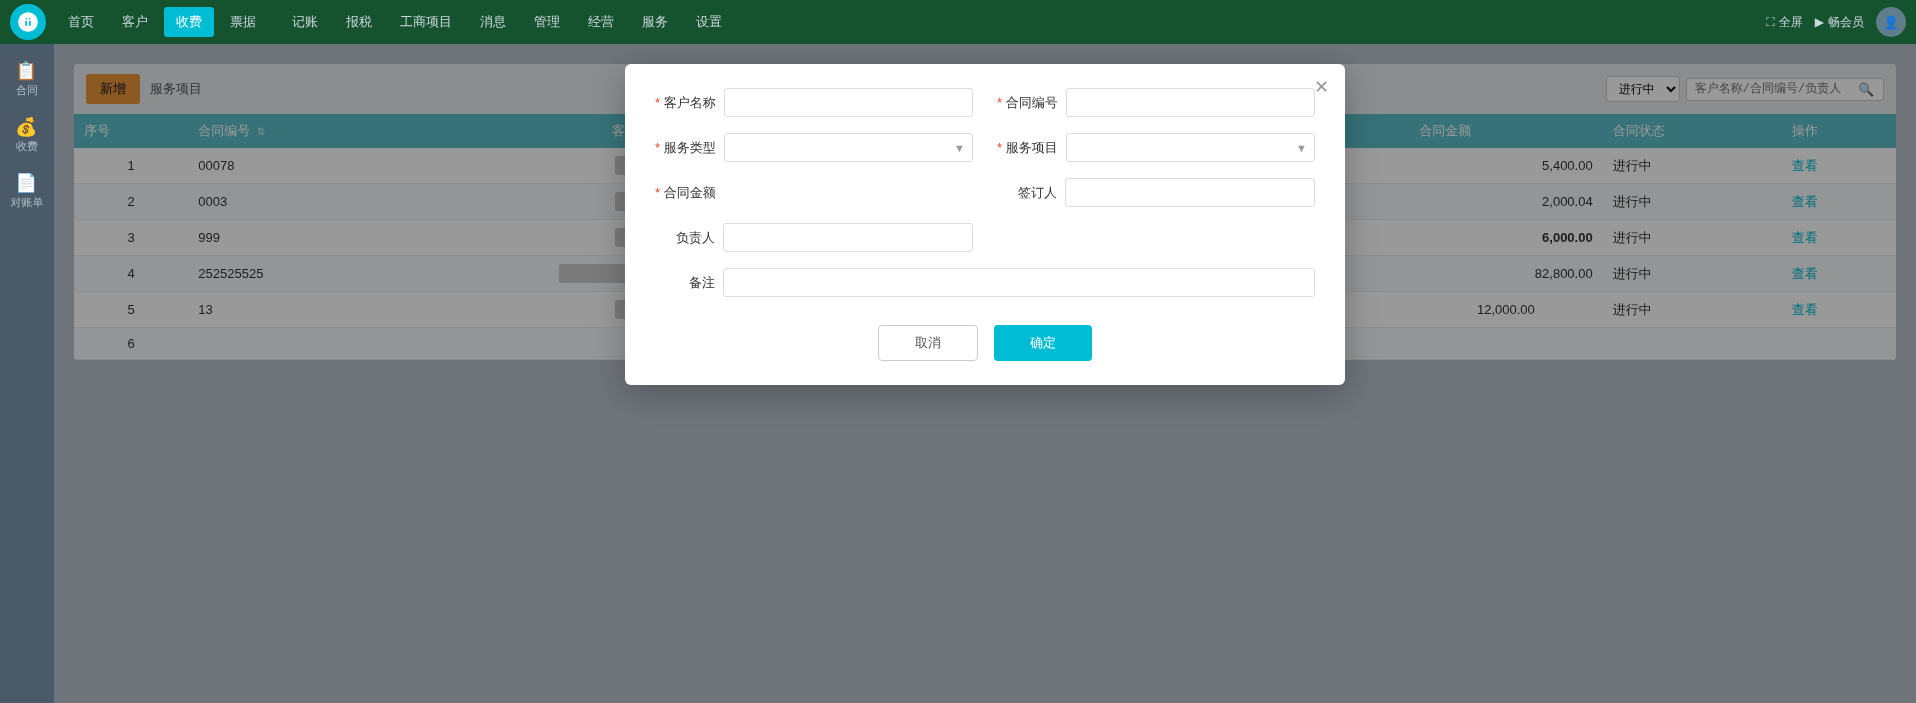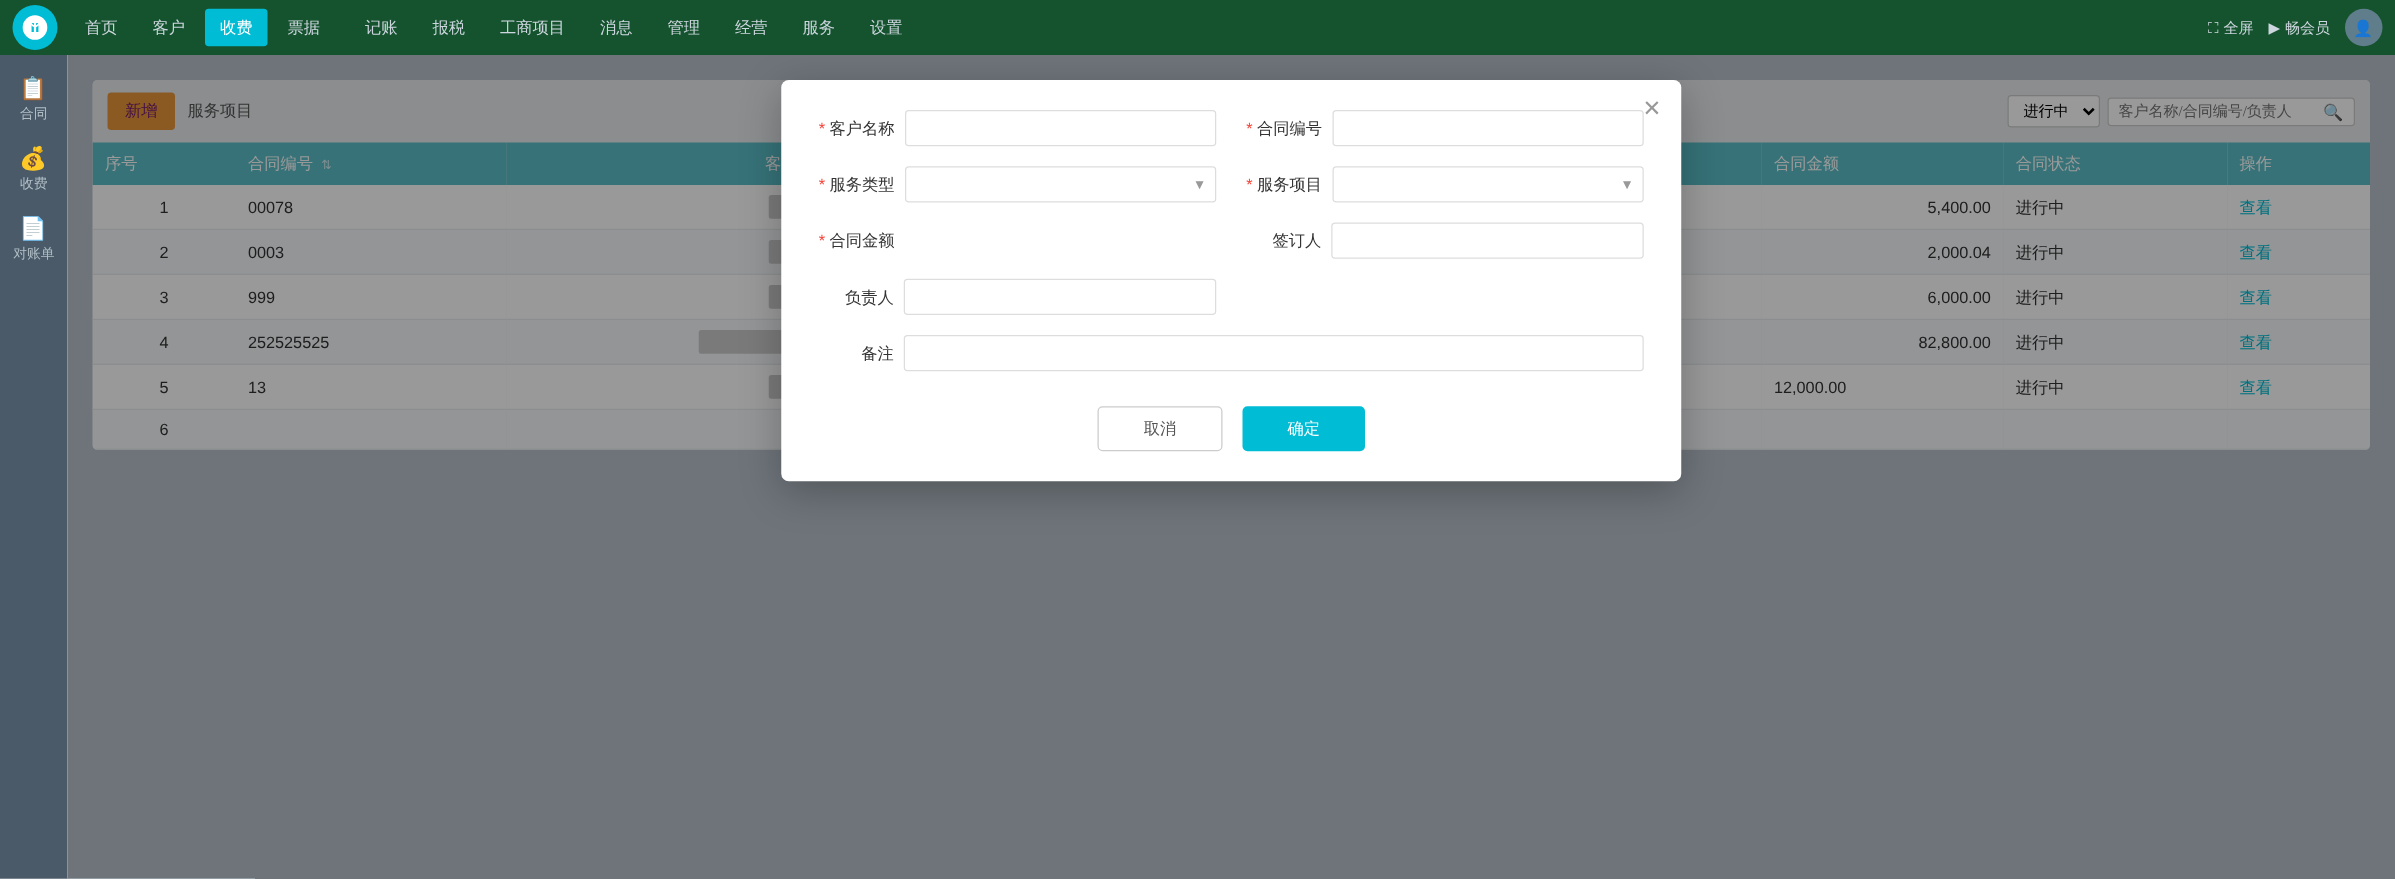--- a/index.html
+++ b/index.html
@@ -128,21 +128,21 @@
     
     .toolbar {
       display: flex;
       align-items: center;
       padding: 10px 12px;
       gap: 10px;
       background: #e8ecef;
     }
     .btn-new {
       background: #e8953a;
-      color: #701a75;
+      color: #0f172a;
       border: none;
       padding: 6px 14px;
       border-radius: 3px;
       cursor: pointer;
       font-size: 13px;
       font-family: inherit;
     }
     .toolbar-label {
       color: #555;
       font-size: 13px;
@@ -169,21 +169,21 @@
       border-radius: 3px;
       background: #fff;
       padding: 3px 8px;
       gap: 4px;
     }
     .search-input {
       border: none;
       outline: none;
       font-size: 12px;
       width: 160px;
-      font-family: Liberation Serif, serif;
+      font-family: Liberation Mono, monospace;
     }
 
     
     .data-table {
       width: 100%;
       border-collapse: collapse;
     }
     .data-table thead tr {
       background: #5bbfc8;
       color: #fff;
@@ -458,41 +458,41 @@
               <td style="text-align: right;">2,000.04</td>
               <td>进行中</td>
               <td><span style="color:#00bcd4;cursor:pointer;">查看</span></td>
             </tr>
             <tr>
               <td style="text-align: center;">3</td>
               <td>999</td>
               <td style="text-align: center;"><span style="background:#ccc;color:transparent;border-radius:2px;padding:2px 4px;min-width:60px;display:inline-block;">██</span></td>
               <td>小规模记账</td>
               <td>202305-202404</td>
-              <td style="text-align: right;">6,000.00</td>
+              <td style="text-align: right; font-weight: bold;">6,000.00</td>
               <td>进行中</td>
               <td><span style="color:#00bcd4;cursor:pointer;">查看</span></td>
             </tr>
             <tr>
               <td style="text-align: center;">4</td>
               <td>252525525</td>
               <td style="text-align: center;"><span style="background:#ccc;color:transparent;border-radius:2px;padding:2px 4px;min-width:60px;display:inline-block;">██████████████████</span></td>
               <td>一般纳税人...</td>
               <td>201807-202403</td>
               <td style="text-align: right;">82,800.00</td>
               <td>进行中</td>
               <td><span style="color:#00bcd4;cursor:pointer;">查看</span></td>
             </tr>
             <tr>
               <td style="text-align: center;">5</td>
               <td>13</td>
               <td style="text-align: center;"><span style="background:#ccc;color:transparent;border-radius:2px;padding:2px 4px;min-width:60px;display:inline-block;">████</span></td>
               <td>小规模记账</td>
               <td>202303-202402</td>
-              <td style="text-align: left;">12,000.00</td>
+              <td style="text-align: center;">12,000.00</td>
               <td>进行中</td>
               <td><span style="color:#00bcd4;cursor:pointer;">查看</span></td>
             </tr>
             <tr>
               <td style="text-align: center;">6</td>
               <td></td>
               <td style="text-align: center;"></td>
               <td></td>
               <td></td>
               <td style="text-align: right;"></td>

